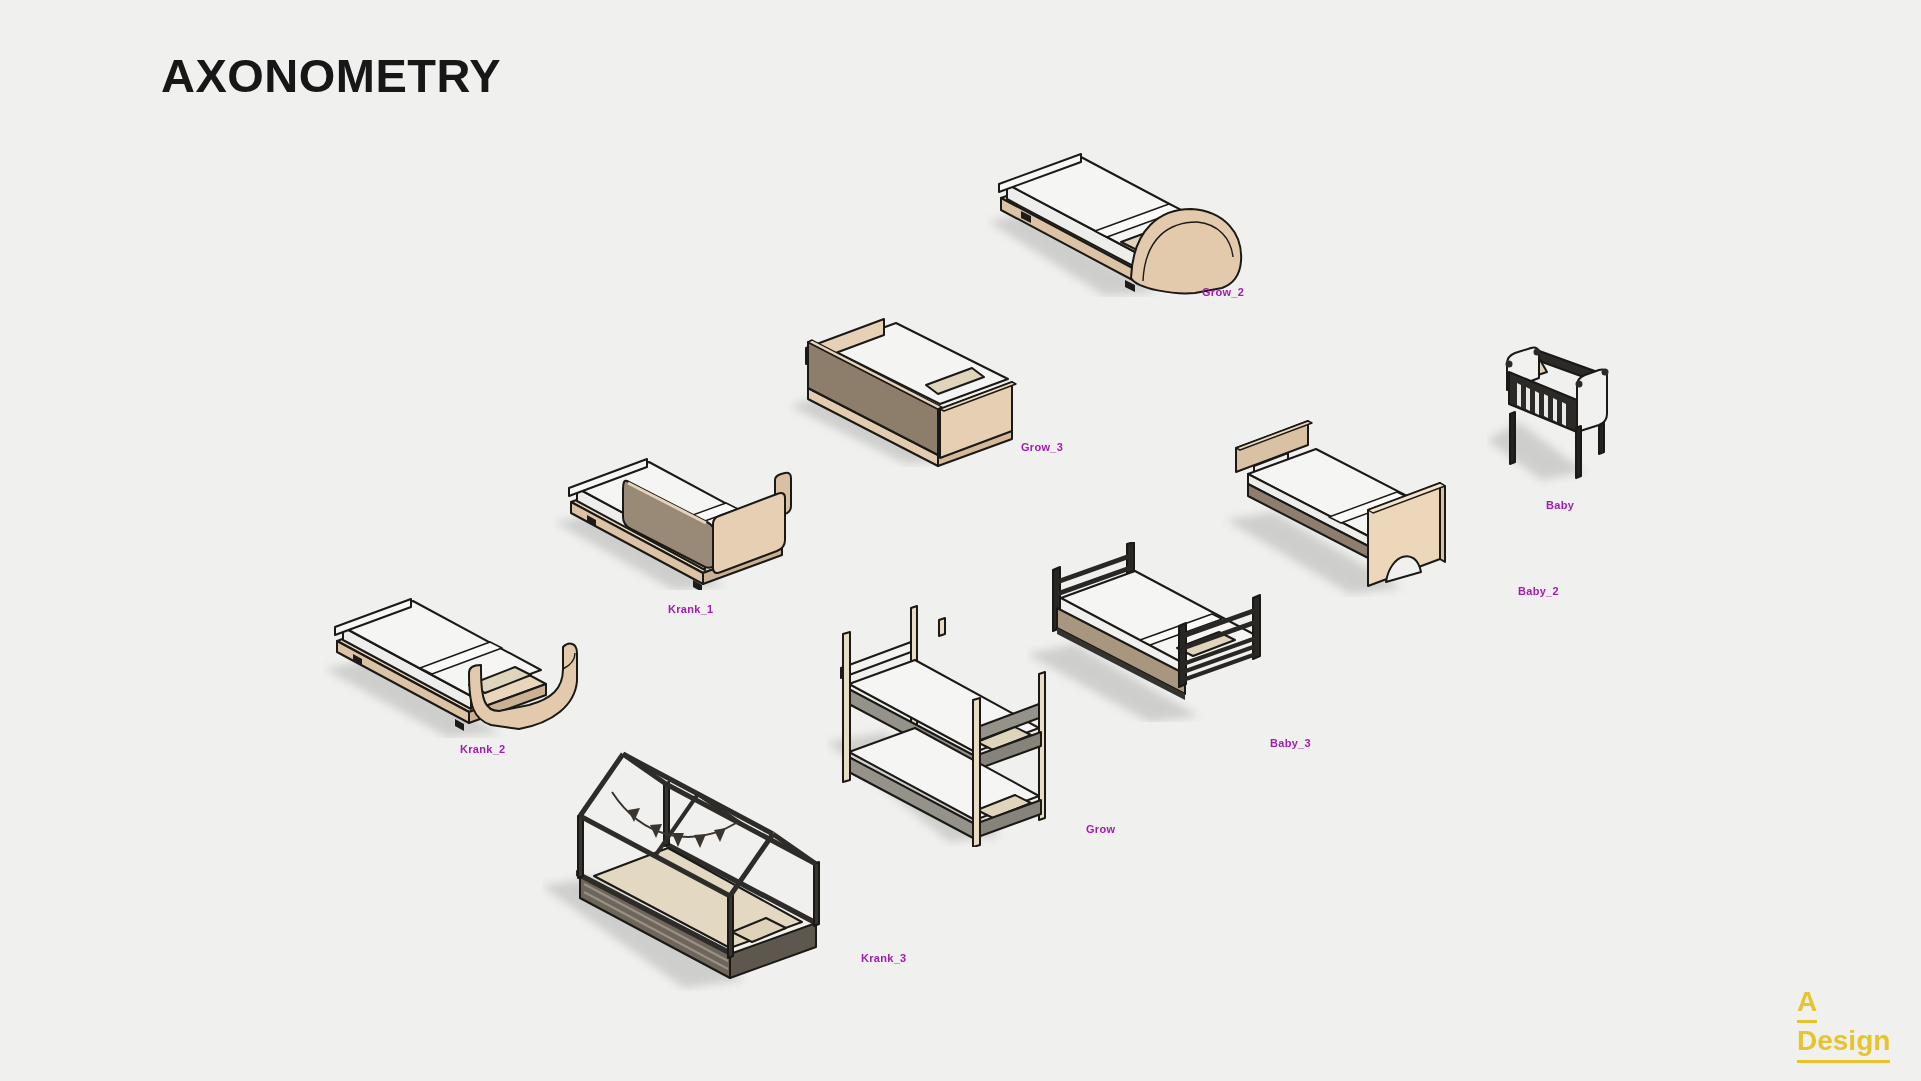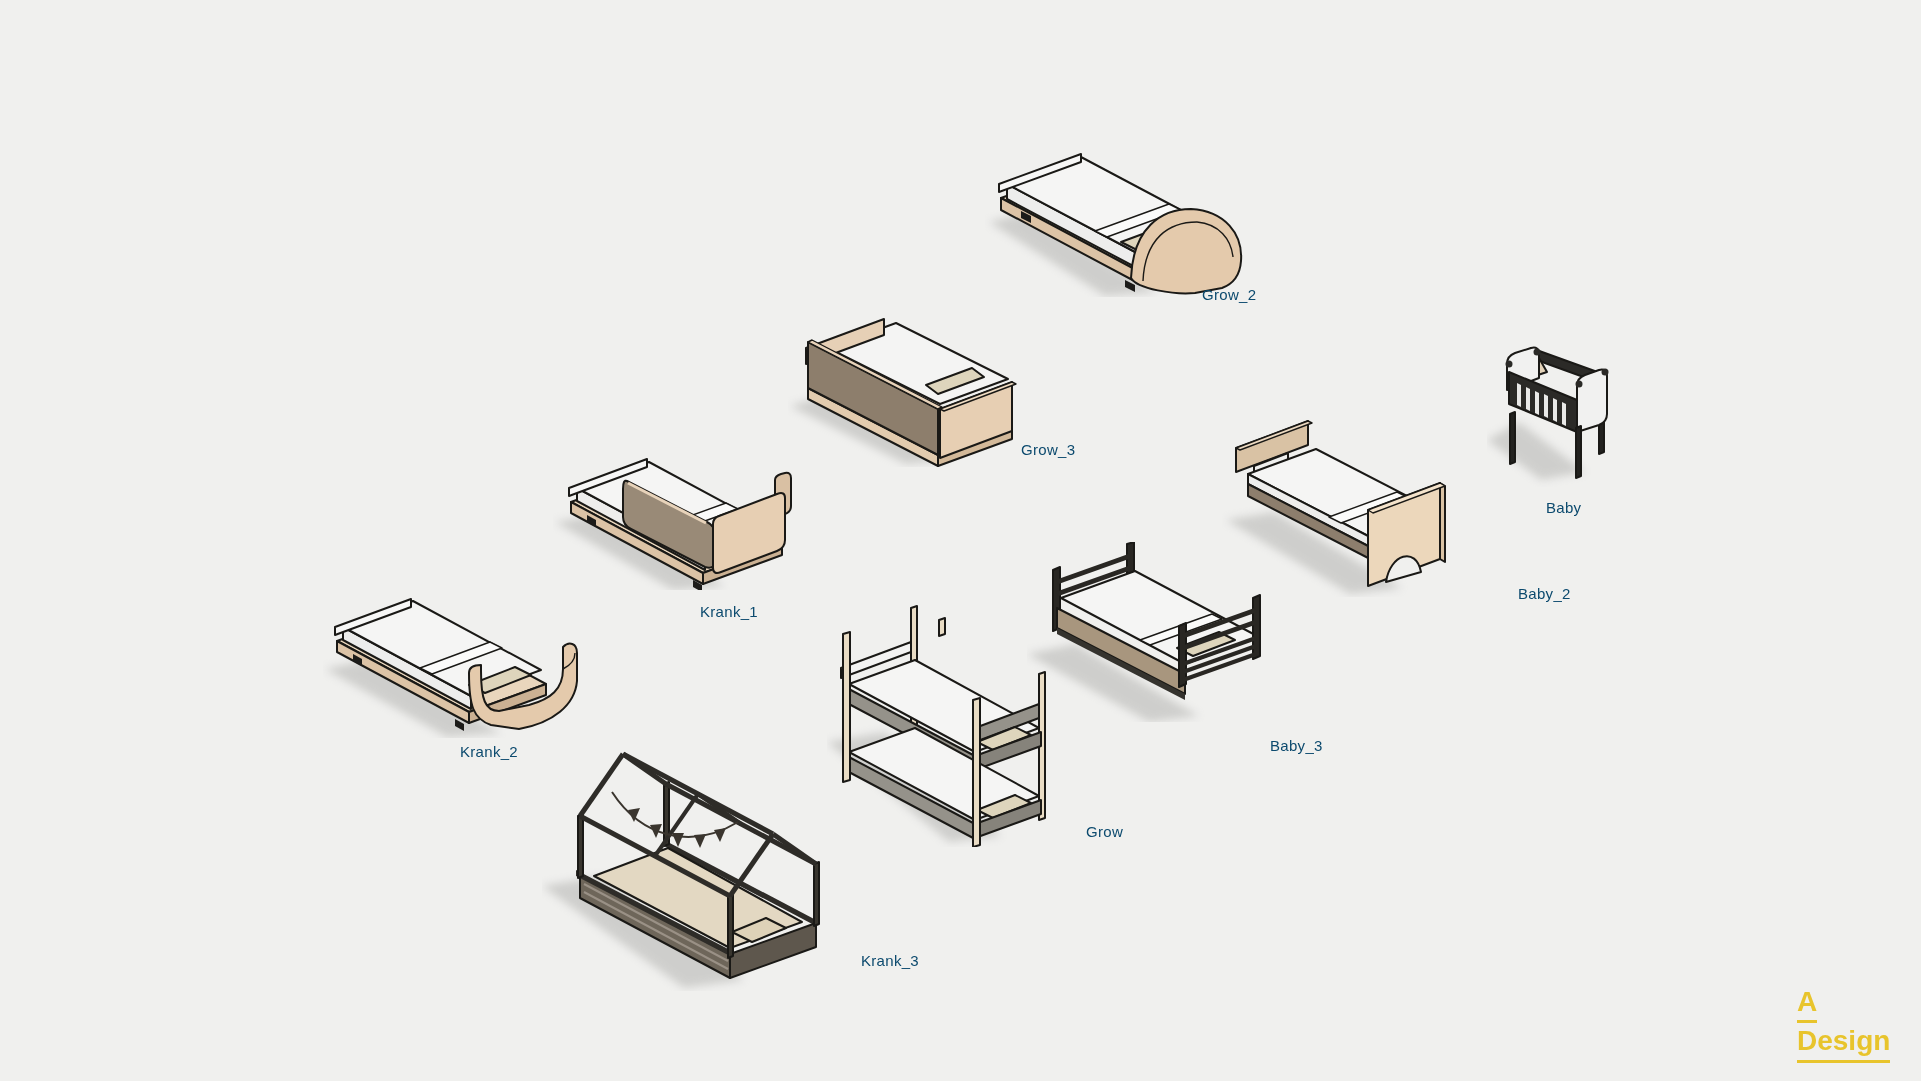--- a/index.html
+++ b/index.html
@@ -10,39 +10,40 @@
   }
   .title{
     position:absolute;left:161px;top:19px;
     font-size:47px;line-height:1.1;font-weight:800;
     letter-spacing:.5px;color:#171717;
   }
   .bed{position:absolute;margin:0;padding:0;}
   .bed svg{display:block;width:100%;height:100%;}
   .label{
     position:absolute;white-space:nowrap;
-    font-size:15px;font-weight:400;letter-spacing:.3px;color:#0c4a6e;
+    font-size:11px;font-weight:700;letter-spacing:.3px;color:#a21caf;
   }
   .brand{
     position:absolute;left:1797px;top:984px;
     font-size:28px;line-height:1.26;font-weight:700;color:#e8c42c;
   }
   .brand .line{display:block;}
   .brand .u{display:inline-block;border-bottom:3px solid currentColor;padding-bottom:1px;}
   
   .o{stroke:#1a1916;stroke-width:2;stroke-linejoin:round;stroke-linecap:round;}
   .thin{stroke:#1a1916;stroke-width:1.4;stroke-linejoin:round;}
   .nl{stroke:none;}
   .shadow{fill:#a7a7a5;opacity:.45;}
 </style>
 </head>
 <body>
 
 <div class="canvas">
 
+  <h1 class="title">AXONOMETRY</h1>
 
   <svg width="0" height="0" style="position:absolute">
     <defs>
       <filter id="softblur" x="-40%" y="-40%" width="180%" height="180%">
         <feGaussianBlur stdDeviation="4"></feGaussianBlur>
       </filter>
     </defs>
   </svg>
 
   <figure class="bed" style="left:985px;top:112px;width:275px;height:185px;">
@@ -93,21 +94,21 @@
       <polygon class="o" fill="#f5f5f4" points="24,70 152,139 224,113 96,44"></polygon>
       <polygon class="o" fill="#f7f7f6" points="16,78 94,49 94,41 16,70"></polygon>
       <polygon class="thin" fill="#fbfbfa" points="101,111 113,117 185,91 173,85"></polygon>
       <polygon class="o" fill="#ded5bc" points="152,128 166,136 216,117 202,109"></polygon>
       <path class="o" fill="#d9c0a3" d="M 222 62 Q 222 58 228 56 L 232 55 Q 238 54 238 60 L 238 88 Q 238 94 232 96 L 228 97 Q 222 99 222 93 Z"></path>
       <path class="o" fill="#998a77" d="M 74 63 L 154 104 Q 162 108 162 116 L 162 142 Q 162 152 152 149 L 78 111 Q 70 107 70 99 L 70 71 Q 70 61 74 63 Z"></path>
       <path fill="none" stroke="#e8d3ba" stroke-width="3" d="M 75 65 L 153 105"></path>
       <path class="o" fill="#e7cfb3" d="M 160 106 Q 160 100 166 98 L 224 76 Q 232 73 232 80 L 232 122 Q 232 130 224 133 L 168 154 Q 160 157 160 150 Z"></path>
     </svg>
   </figure>
-  <span class="label" style="left:700px;top:603px;">Krank_1</span>
+  <span class="label" style="left:668px;top:603px;">Krank_1</span>
 
   <figure class="bed" style="left:323px;top:553px;width:285px;height:185px;">
     <svg viewBox="0 0 285 185">
       <polygon class="shadow" filter="url(#softblur)" points="2,116 124,184 178,180 48,106"></polygon>
       <polygon class="o" fill="#e9d6bd" points="14,88 146,159 223,131 91,60"></polygon>
       <polygon class="o" fill="#dcc3a6" points="14,88 146,159 146,170 14,99"></polygon>
       <polygon class="o" fill="#cbb193" points="146,159 223,131 223,142 146,170"></polygon>
       <polygon class="nl" fill="#1c1b19" points="30,101 39,106 39,113 30,108"></polygon>
       <polygon class="nl" fill="#1c1b19" points="132,166 141,171 141,178 132,173"></polygon>
       <polygon class="o" fill="#ededec" points="20,74 148,143 148,156 20,87"></polygon>

